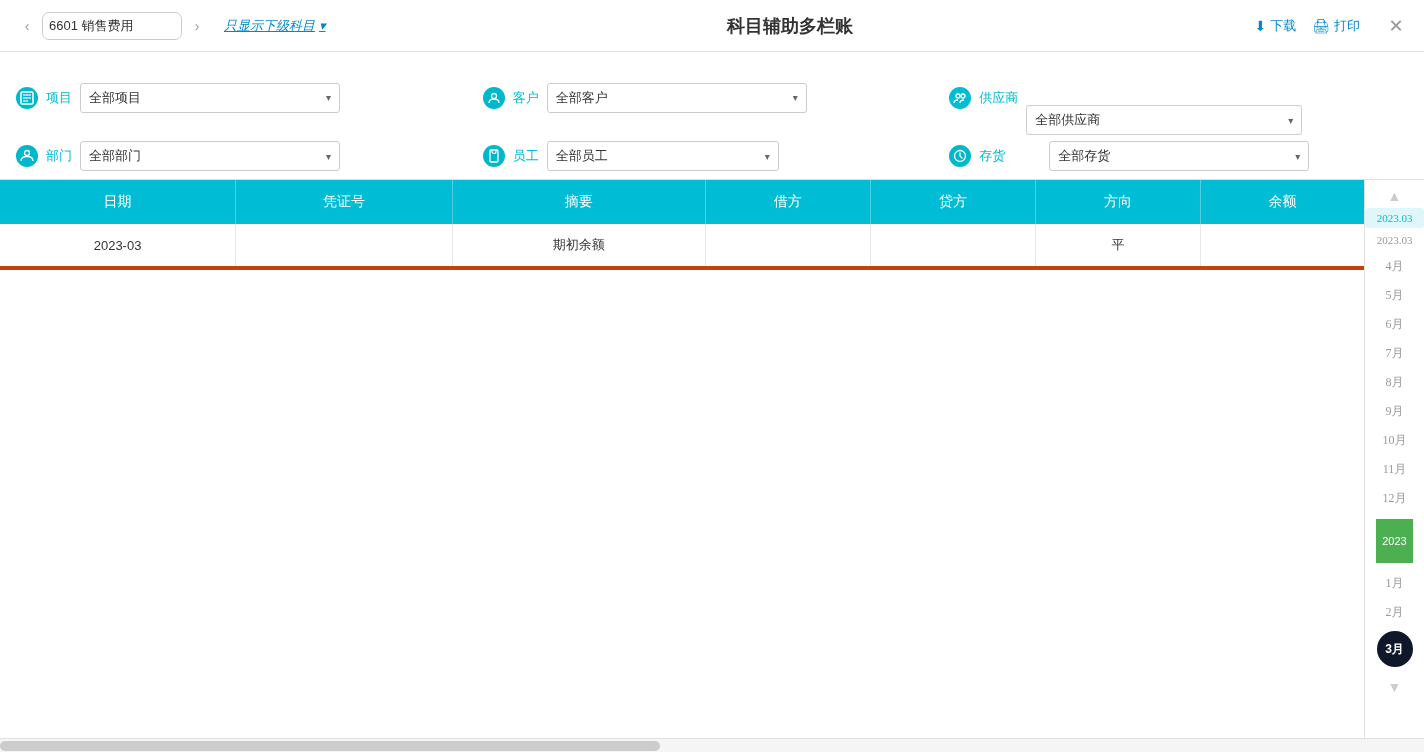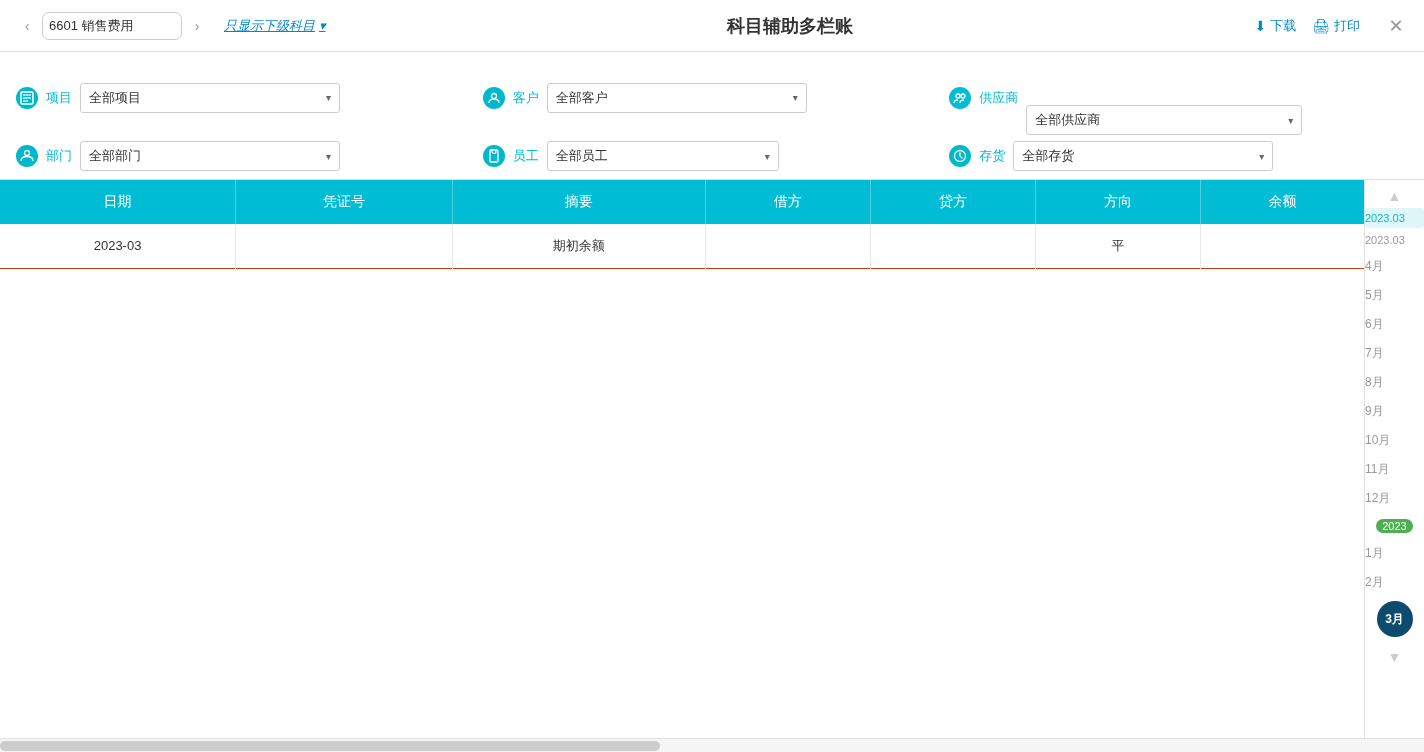--- a/index.html
+++ b/index.html
@@ -170,21 +170,21 @@
     thead th {
       text-align: center;
       font-weight: normal;
       font-size: 14px;
       padding: 0 8px;
       border-right: 1px solid rgba(255,255,255,0.3);
     }
     thead th:last-child { border-right: none; }
     tbody tr {
       height: 44px;
-      border-bottom: 1px solid #c2410c;
+      border-bottom: 4px solid #c2410c;
       margin-left: 32px;
     }
     tbody td {
       text-align: center;
       color: #333;
       font-size: 13px;
       padding: 0 8px;
       border-right: 1px solid #e8e8e8;
     }
     tbody td:last-child { border-right: none; }
@@ -205,37 +205,38 @@
       height: 24px;
       display: flex;
       align-items: center;
       justify-content: center;
       cursor: pointer;
       color: #ccc;
       font-size: 14px;
     }
     .timeline-item {
       width: 100%;
-      text-align: left;
+      text-align: center;
       padding: 6px 0;
       font-size: 12px;
       color: #999;
       cursor: pointer;
       position: relative;
+      font-family: Liberation Serif, serif;
     }
     .timeline-item.selected {
       background: #00bcd4;
       color: #fff;
       border-radius: 3px;
     }
     .year-badge {
       background: #4caf50;
       color: #fff;
-      border-radius: 7px;
-      padding: 1px 6px;
+      border-radius: 0;
+      padding: 16px 6px;
       font-size: 11px;
       margin: 2px 0;
       cursor: pointer;
       display: inline-block;
     }
     
     .bottom-scrollbar {
       height: 14px;
       background: #f5f5f5;
       border-top: 1px solid #e0e0e0;
@@ -370,21 +371,21 @@
       </div>
 
       <div class="filter-group">
         <div class="filter-icon">
           <svg width="14" height="14" viewBox="0 0 14 14" fill="none">
             <circle cx="7" cy="7" r="5.5" stroke="white" stroke-width="1.3" fill="none"></circle>
             <path d="M7 4v3l2 2" stroke="white" stroke-width="1.3" stroke-linecap="round" fill="none"></path>
           </svg>
         </div>
         <span class="filter-label" style="color:#00bcd4;width:auto;">存货</span>
-        <div class="filter-select" style="width:260px;">
+        <div class="filter-select" style="width:260px;margin-left:36px;">
           <span>全部存货</span>
           <span class="arrow">▾</span>
         </div>
       </div>
     </div>
   </div>
 
   <div class="table-area">
     <div class="table-content">
       <table>
@@ -425,21 +426,21 @@
       <div class="timeline-item">9月</div>
       <div class="timeline-item">10月</div>
       <div class="timeline-item">11月</div>
       <div class="timeline-item">12月</div>
       <div style="text-align:center;padding:4px 0;">
         <span class="year-badge">2023</span>
       </div>
       <div class="timeline-item">1月</div>
       <div class="timeline-item">2月</div>
       <div style="text-align:center;padding:4px 0;">
-        <div style="background:#0c4a6e;color:#fff;border-radius:50%;width:36px;height:36px;display:flex;align-items:center;justify-content:center;margin:0 auto;font-size:12px;font-weight:bold;cursor:pointer;">3月</div>
+        <div style="background:#0f172a;color:#fff;border-radius:50%;width:36px;height:36px;display:flex;align-items:center;justify-content:center;margin:0 auto;font-size:12px;font-weight:bold;cursor:pointer;">3月</div>
       </div>
       <div class="timeline-nav-btn" style="margin-top:4px;">▼</div>
     </div>
   </div>
 
   <div class="bottom-scrollbar">
     <div class="scrollbar-track">
       <div class="scrollbar-thumb"></div>
     </div>
   </div>

